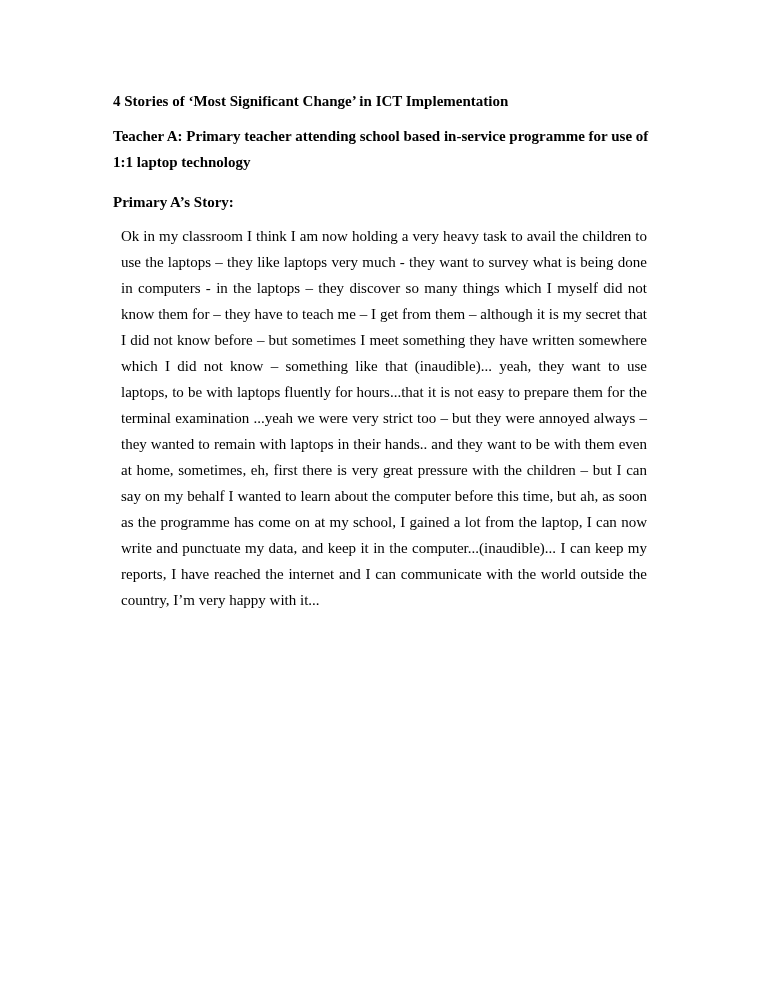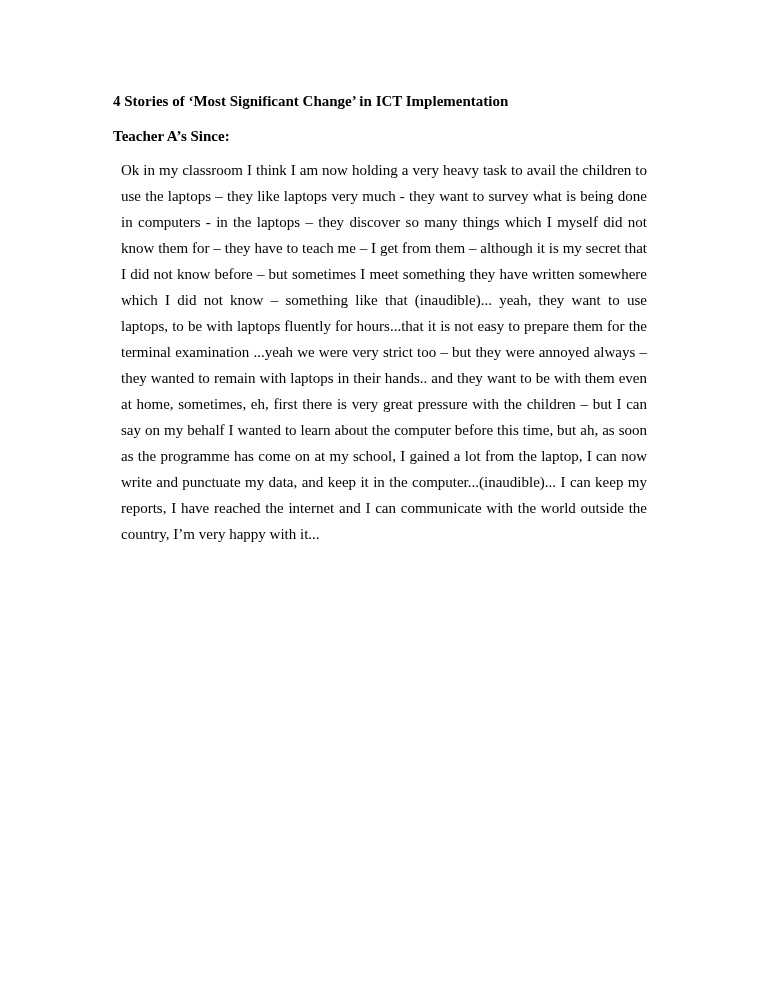--- a/index.html
+++ b/index.html
@@ -40,18 +40,19 @@
     margin: 8px;
     text-align: justify;
   }
 </style>
 </head>
 <body>
 
 <div class="page">
   <p class="doc-title">4 Stories of ‘Most Significant Change’ in ICT Implementation</p>
 
+  <p class="teacher-heading">Teacher A: Primary teacher attending school based in-service programme for use of 1:1 laptop technology</p>
 
 
-  <p class="story-heading">Teacher A’s Since:</p>
+  <p class="story-heading">Primary A’s Story:</p>
 
   <p class="story-body">Ok in my classroom I think I am now holding a very heavy task to avail the children to use the laptops – they like laptops very much - they want to survey what is being done in computers - in the laptops – they discover so many things which I myself did not know them for – they have to teach me – I get from them – although it is my secret that I did not know before – but sometimes I meet something they have written somewhere which I did not know – something like that (inaudible)... yeah, they want to use laptops, to be with laptops fluently for hours...that it is not easy to prepare them for the terminal examination ...yeah we were very strict too – but they were annoyed always – they wanted to remain with laptops in their hands.. and they want to be with them even at home, sometimes, eh, first there is very great pressure with the children – but I can say on my behalf I wanted to learn about the computer before this time, but ah, as soon as the programme has come on at my school, I gained a lot from the laptop, I can now write and punctuate my data, and keep it in the computer...(inaudible)... I can keep my reports, I have reached the internet and I can communicate with the world outside the country, I’m very happy with it...</p>
 </div>
 
 </body></html>

